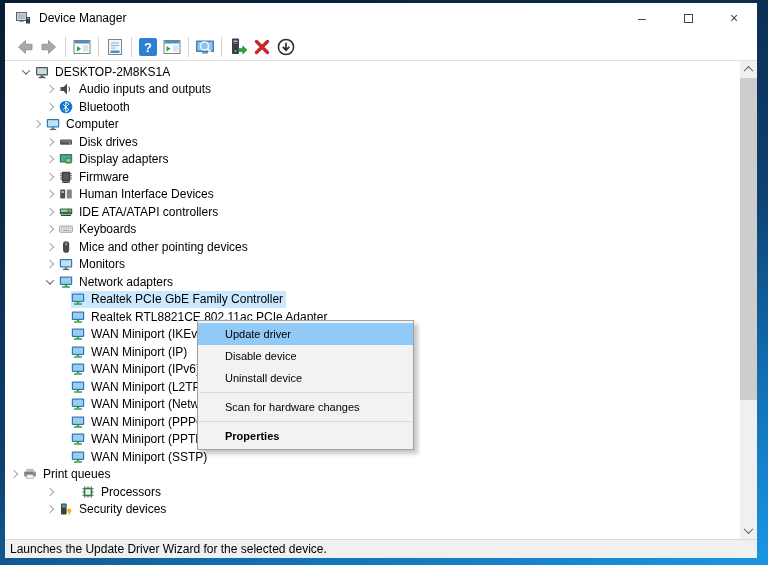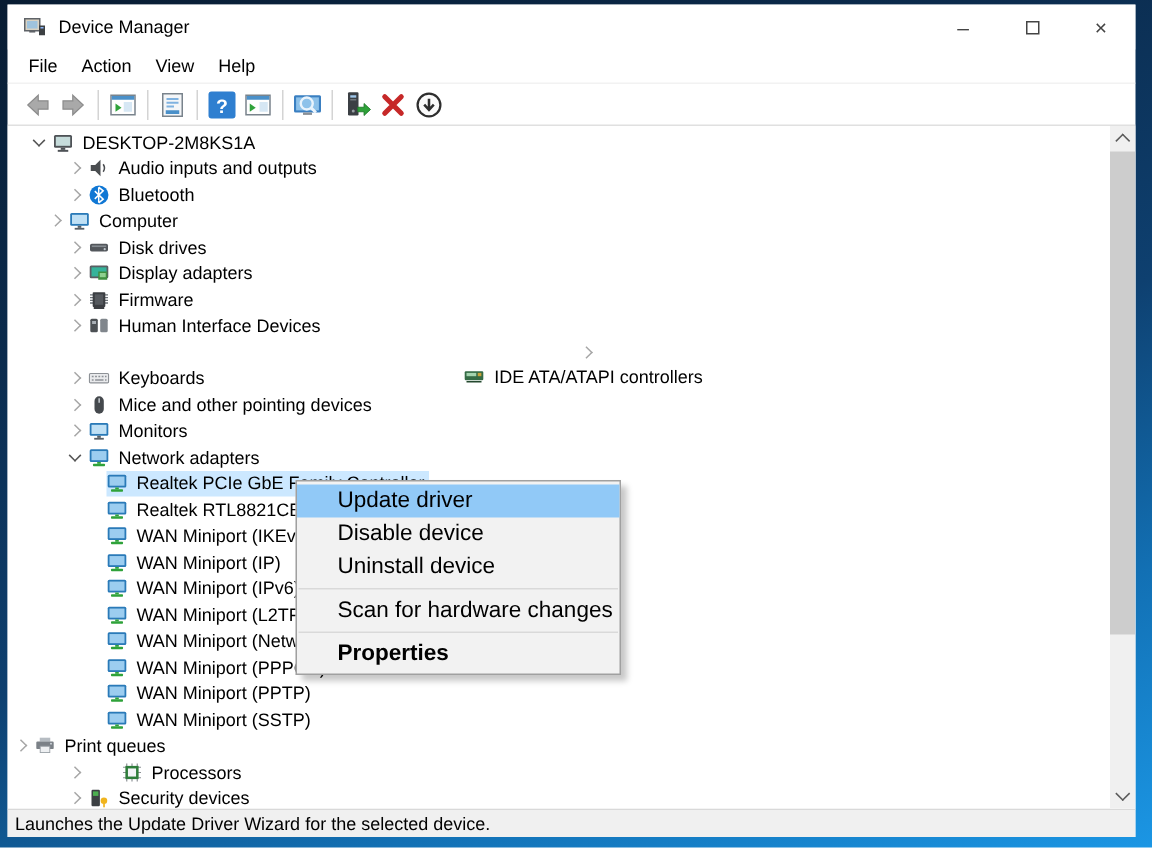--- a/index.html
+++ b/index.html
@@ -59,21 +59,21 @@
   .sb-thumb { position:absolute; left:0; top:17px; width:17px; height:322px; background:#cdcdcd; }
 
   
   .statusbar { height:19px; flex:none; background:#f0f0f0; border-top:1px solid #d9d9d9;
                display:flex; align-items:center; padding-left:5px; font-size:12px; }
 
   
   .context-menu { position:absolute; left:197px; top:320px; width:217px; z-index:50;
                   background:#f2f2f2; border:1px solid #a0a0a0; padding:2px 0;
                   box-shadow:4px 4px 4px rgba(0,0,0,0.22); }
-  .cm-item { height:22px; line-height:22px; padding-left:27px; font-size:15px; }
+  .cm-item { height:22px; line-height:22px; padding-left:27px; font-size:11px; }
   .cm-item.highlighted { background:#91c9f7; }
   .cm-item.bold { font-weight:bold; }
   .cm-sep { border-top:1px solid #d9d9d9; margin:3px 1px; }
 
   .icon svg, .ticon svg, .tb-btn svg, .app-icon svg { display:block; }
 </style>
 </head>
 <body>
 
 <div class="desktop">
@@ -92,26 +92,20 @@
       <span class="title">Device Manager</span>
       <div class="win-controls">
         <div class="win-btn">–</div>
         <div class="win-btn">
             <span class="max-box"></span>
           </div>
         <div class="win-btn">×</div>
       </div>
     </div>
 
-    <div class="menubar">
-        <div class="menu-item">File</div>
-        <div class="menu-item">Action</div>
-        <div class="menu-item">View</div>
-        <div class="menu-item">Help</div>
-      </div>
 
     <div class="toolbar">
         <div class="tb-btn">
           <span class="icon">
             <svg viewBox="0 0 20 20" width="20" height="20">
               <path d="M10.5 3.5 L3.5 10 L10.5 16.5 V12.8 H17 V7.2 H10.5 Z" fill="#a9a9a9" stroke="#8c8c8c" stroke-width="0.8"></path>
             </svg>
           </span>
         </div>
         <div class="tb-btn">
@@ -303,21 +297,21 @@
               <span class="ticon">
                 <svg viewBox="0 0 14 14" width="14" height="14">
                   <rect x="1.2" y="2.5" width="5" height="9" rx="1" fill="#4c5054"></rect>
                   <rect x="7.8" y="2.5" width="5" height="9" rx="1" fill="#80868c"></rect>
                   <rect x="2.4" y="4" width="2.6" height="2" fill="#aab0b6"></rect>
                 </svg>
               </span>
               <span class="tlabel">Human Interface Devices</span>
             </span>
           </div>
-          <div class="tree-row" style="padding-left: 36px; flex-direction: column;">
+          <div class="tree-row" style="padding-left: 36px;">
             <span class="chev collapsed"></span>
             <span class="row-content">
               <span class="ticon">
                 <svg viewBox="0 0 14 14" width="14" height="14">
                   <rect x="0.8" y="3.5" width="12.4" height="6" rx="0.8" fill="#356b45"></rect>
                   <rect x="2" y="4.6" width="6.5" height="2.2" fill="#a5d4af"></rect>
                   <rect x="9.5" y="4.6" width="2.4" height="2.2" fill="#c9a23a"></rect>
                   <path d="M2 10.5 h10" stroke="#24492f" stroke-width="1"></path>
                 </svg>
               </span>

